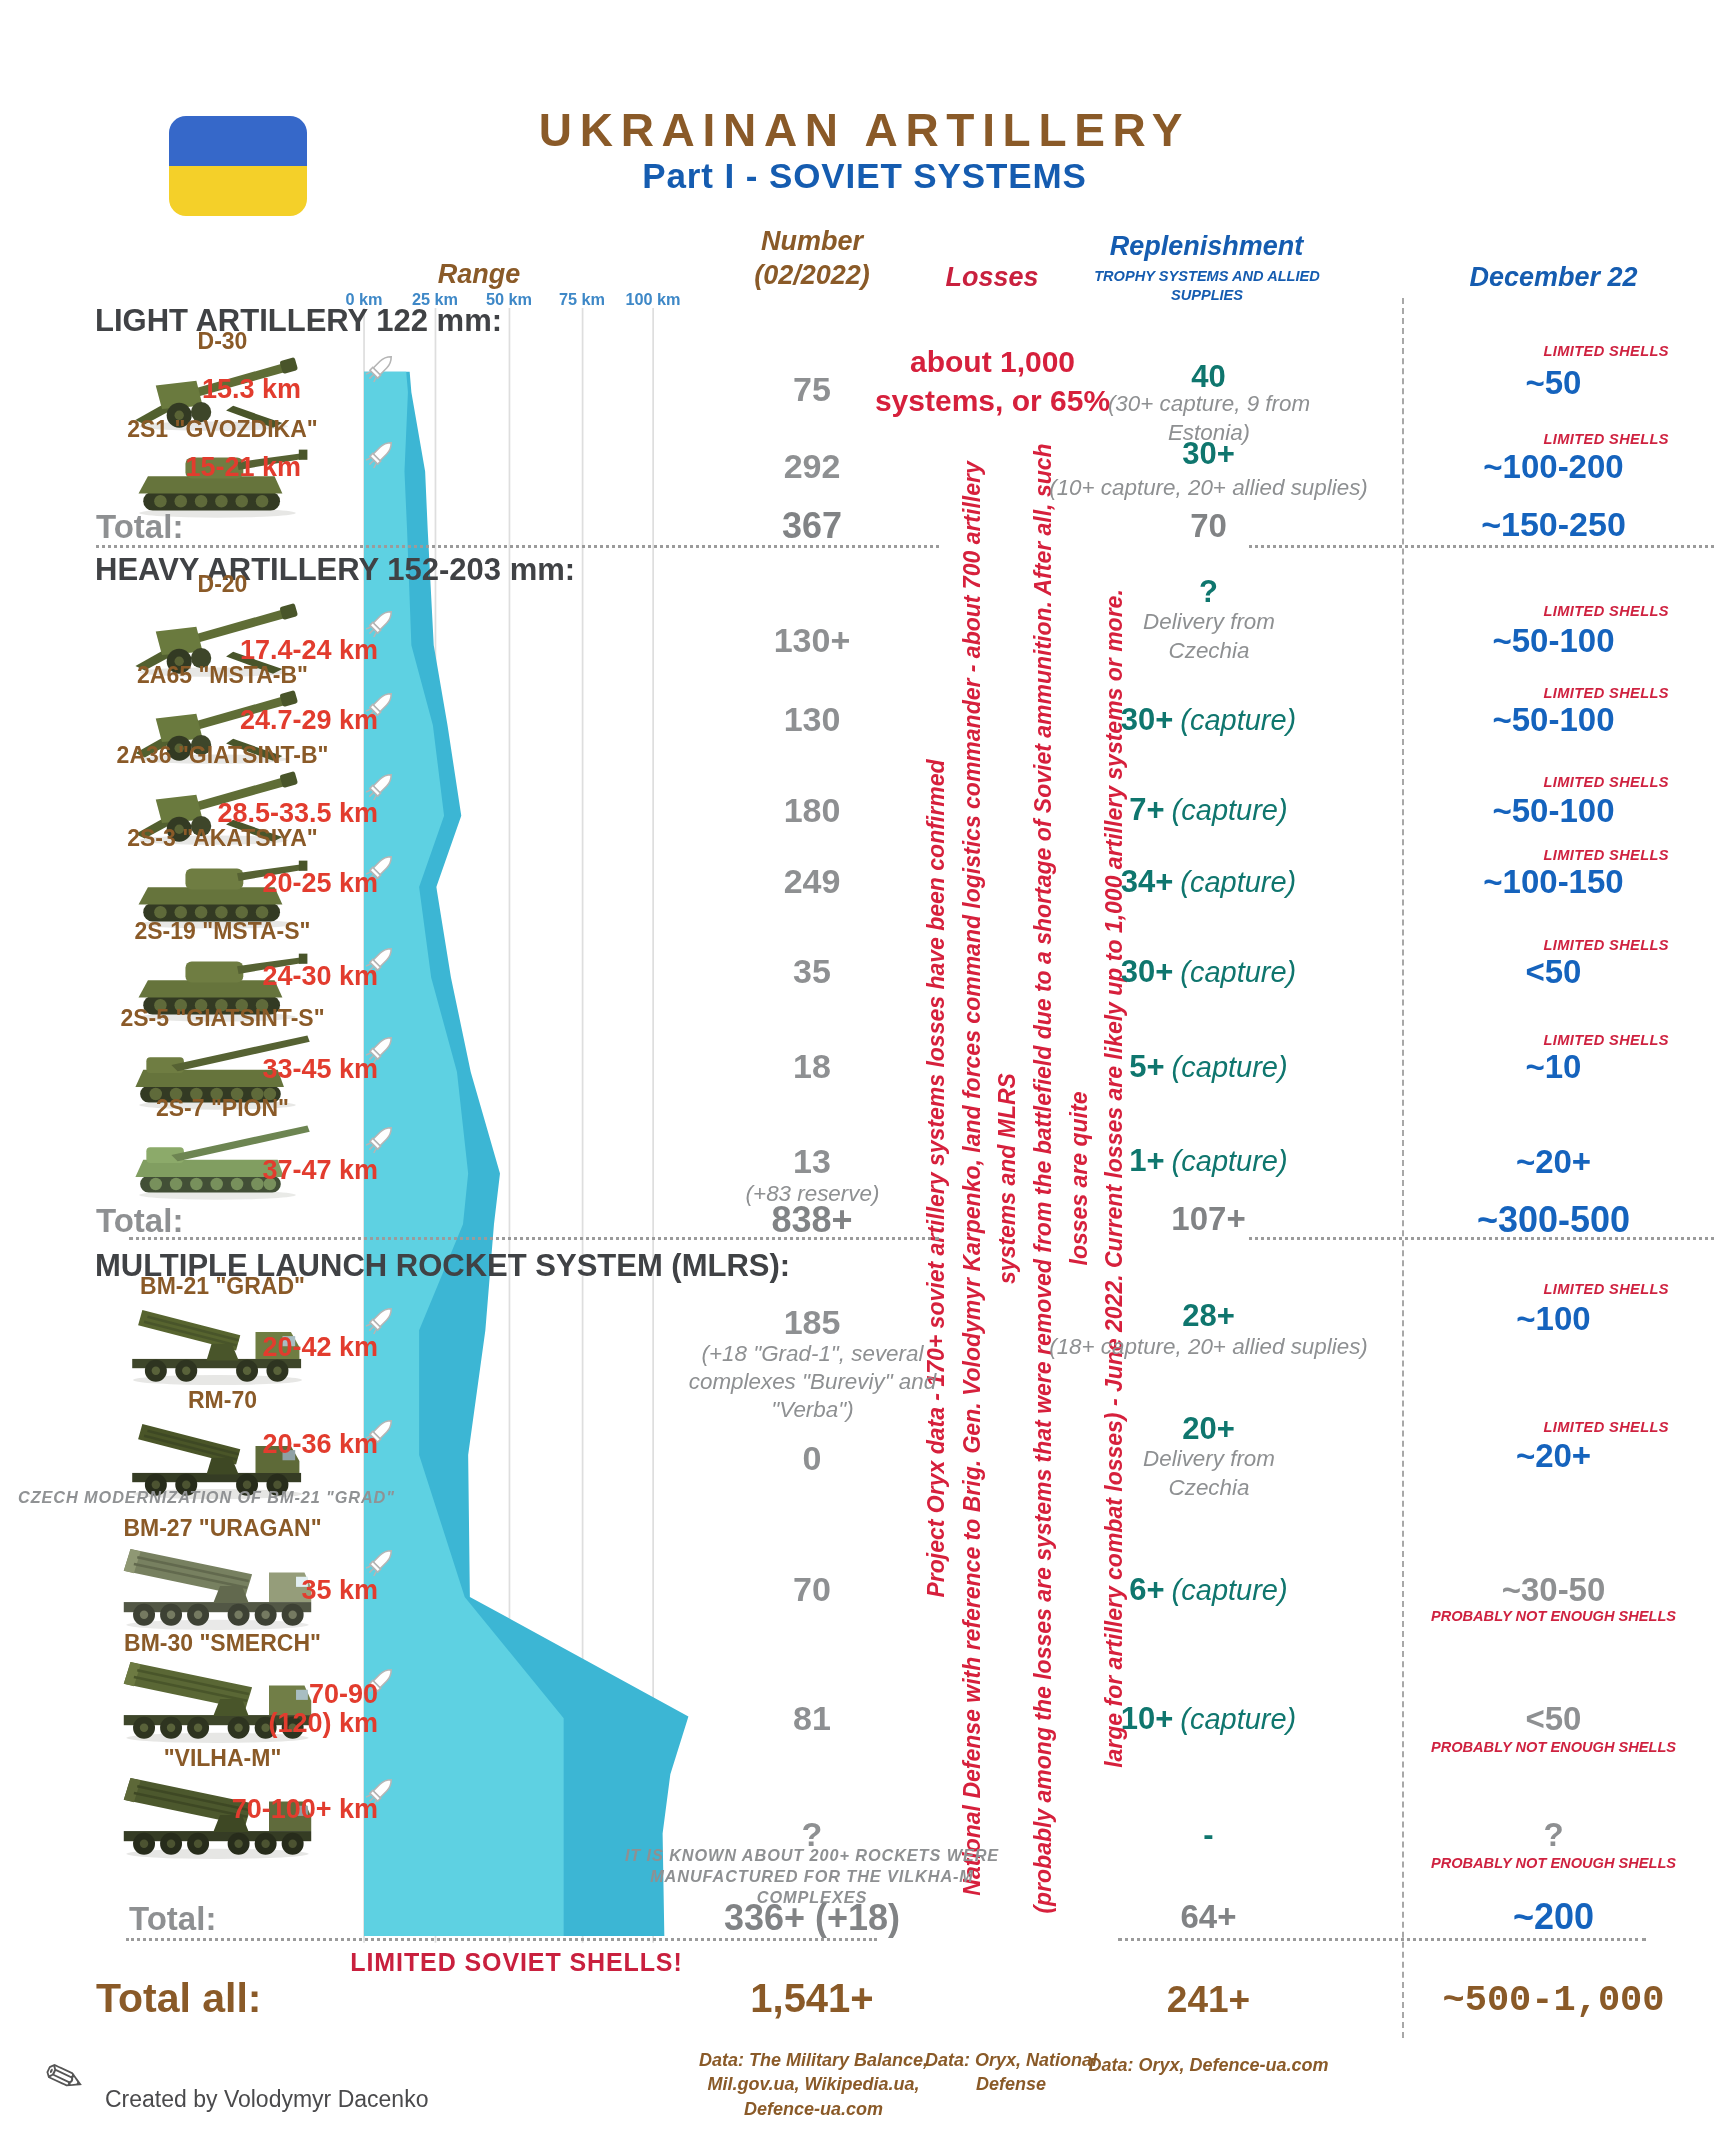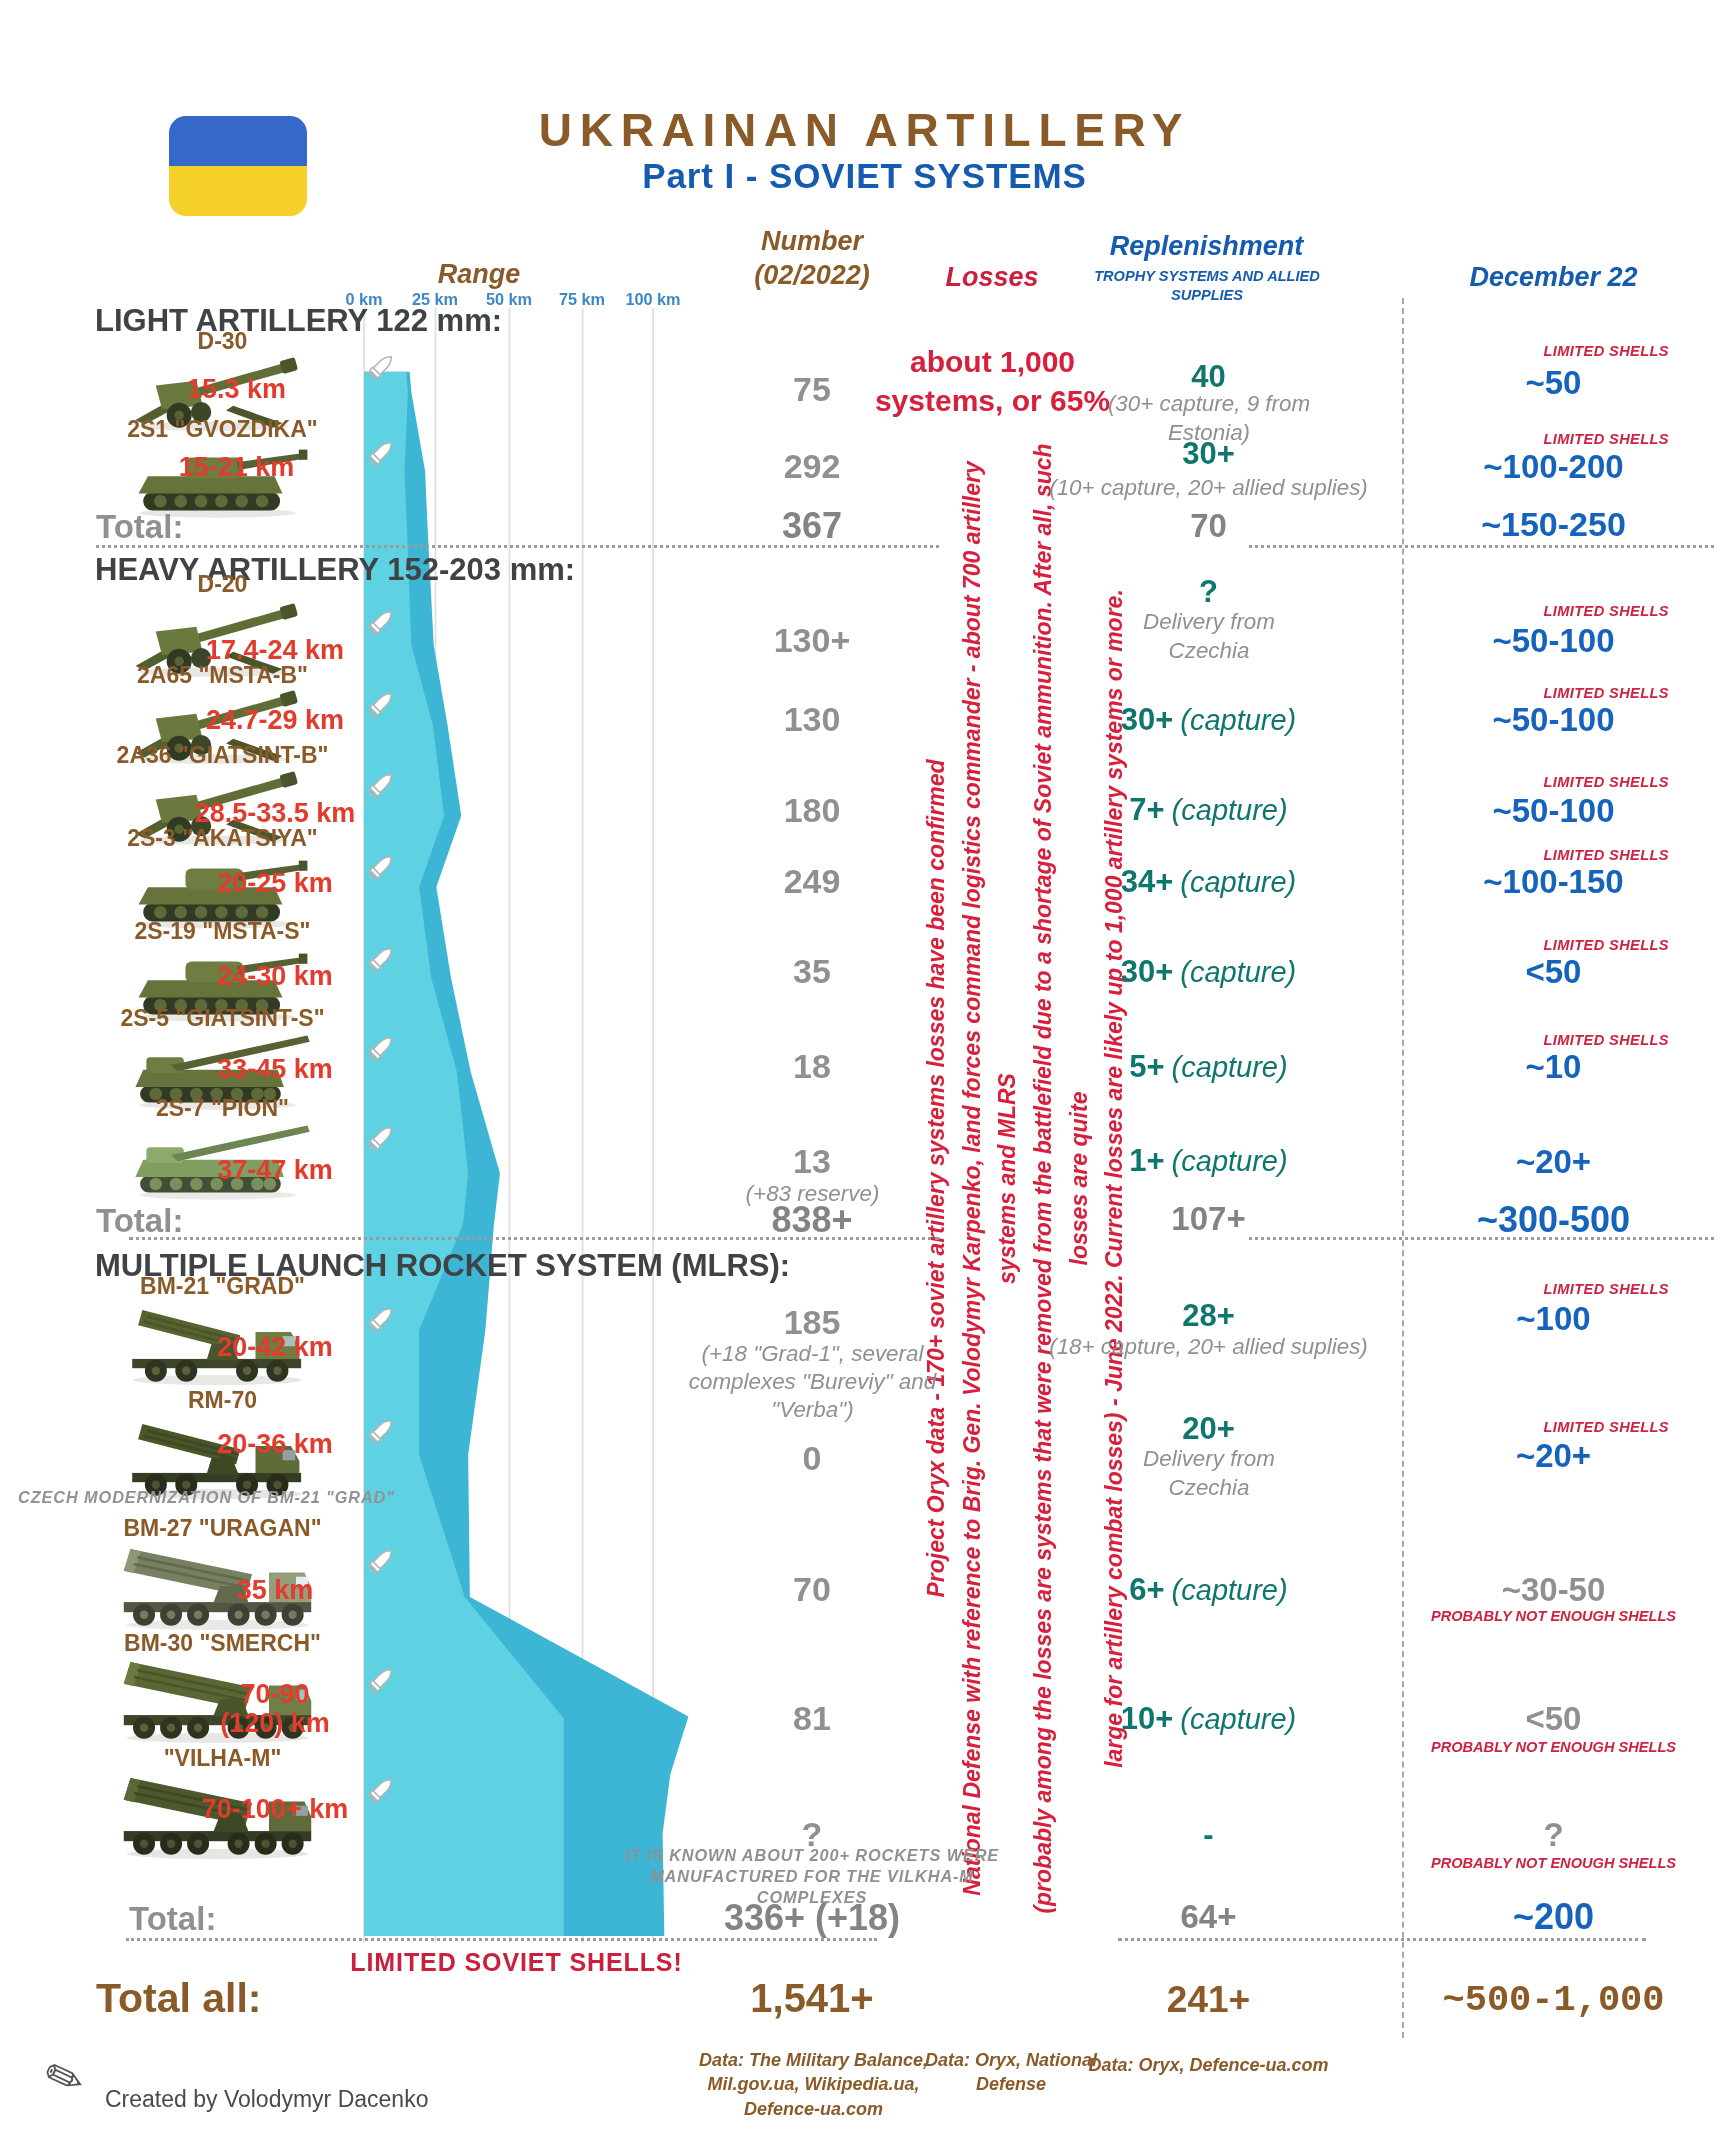--- a/index.html
+++ b/index.html
@@ -23,21 +23,21 @@
   .tick{position:absolute;top:290px;width:60px;text-align:center;font-size:16.3px;font-weight:bold;color:#3e88c7;}
   
   .sec{position:absolute;left:95px;font-weight:bold;color:#404245;font-size:31px;white-space:nowrap;}
   .name{position:absolute;left:102px;width:241px;text-align:center;font-size:23px;font-weight:bold;color:#8a5a28;}
   .veh{position:absolute;left:110px;width:215px;height:86px;}
   .veh-lg{height:93px;}
   .veh.pale{filter:saturate(.5) brightness(1.28);}
   .veh.yellow{filter:hue-rotate(12deg) saturate(.8) brightness(1.35);}
   .veh.dark{filter:brightness(.85);}
   .shell{position:absolute;left:361px;width:38px;height:38px;}
-  .range{position:absolute;left:172px;width:206px;text-align:center;font-size:27px;font-weight:bold;color:#e23c2e;}
+  .range{position:absolute;left:172px;width:206px;text-align:right;font-size:27px;font-weight:bold;color:#e23c2e;}
   .range.lt{left:172px;width:129px;}
   .num{position:absolute;left:700px;width:224px;text-align:center;font-size:34px;font-weight:bold;color:#8e9092;}
   .num-note{position:absolute;left:666px;width:293px;text-align:center;font-size:22.4px;font-style:italic;color:#8e9092;line-height:1.25;}
   .num-note.caps{left:614px;width:396px;font-size:16.3px;font-weight:bold;letter-spacing:0.9px;font-style:italic;line-height:1.3;}
   .repl{position:absolute;left:1071px;width:275px;text-align:center;font-size:31px;font-weight:bold;color:#0f766e;}
   .repl .ri{font-style:italic;font-weight:normal;font-size:29px;margin-left:6.9px;}
   .repl-note{position:absolute;left:1045px;width:327px;text-align:center;font-size:22.4px;font-style:italic;color:#8e9092;line-height:1.3;}
   .repl-note.narrow{left:1140px;width:138px;}
   .lim{position:absolute;left:1428px;width:241px;text-align:right;font-size:14.6px;font-weight:bold;font-style:italic;color:#cf2240;letter-spacing:0.4px;}
   .dec{position:absolute;left:1433px;width:241px;text-align:center;font-size:33px;font-weight:bold;color:#1563bd;}

